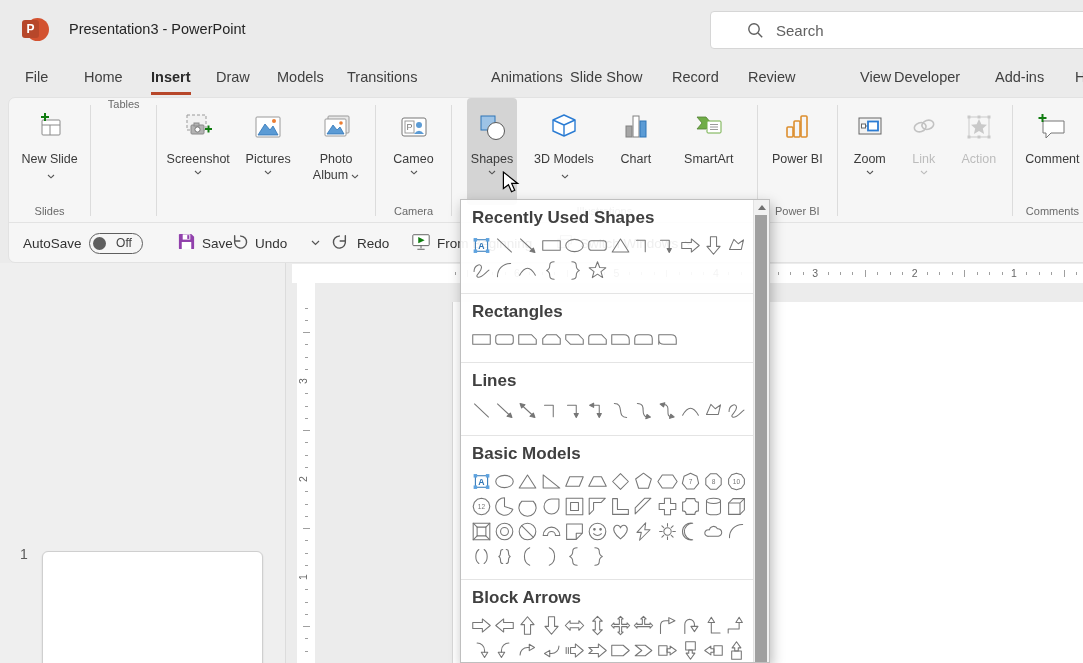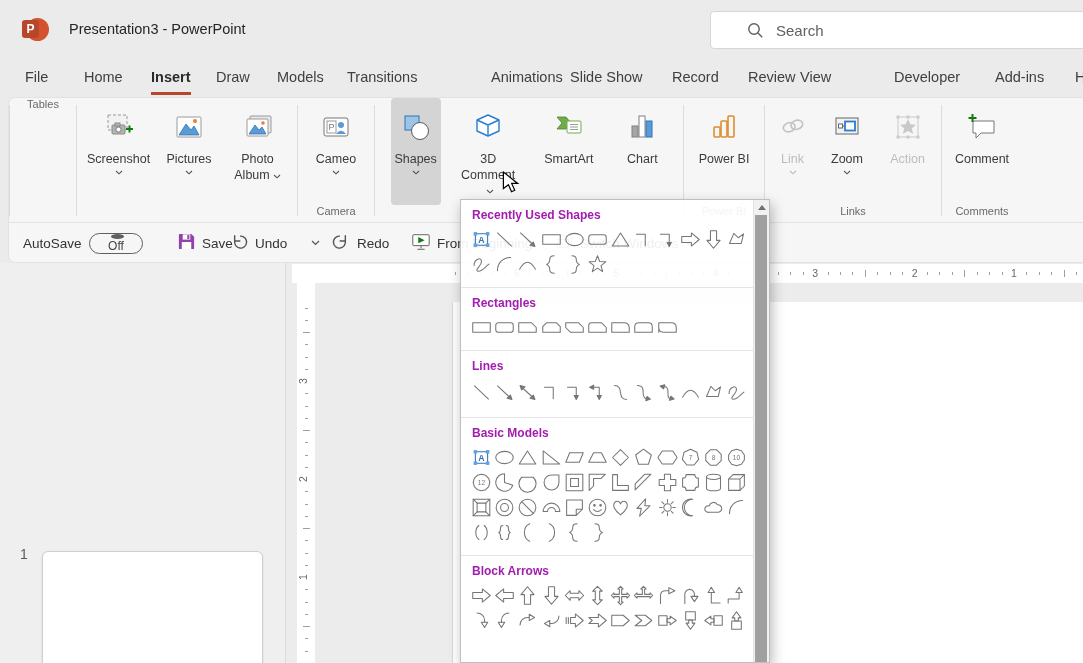--- a/index.html
+++ b/index.html
@@ -33,21 +33,21 @@
   .rbtn{display:flex;flex-direction:column;align-items:center;padding-top:4px;box-sizing:border-box;}
   .rbtn .ric{height:50px;display:flex;align-items:center;justify-content:center;}
   .rlabel{font-size:12.5px;line-height:1.25;text-align:center;color:#3b3b3b;white-space:pre-line;}
   .rbtn.disabled .rlabel, .rbtn.disabled .chev-below{color:#bcbcbc;}
   .rbtn.pressed{background:#d4d4d4;border-radius:4px;}
   .chev-below{margin-top:2px;color:#555;display:flex;}
   .chev-inline{display:inline-block;margin-left:3px;color:#555;}
   
   .qat-row{position:relative;height:40px;font-size:13.5px;color:#333;}
   .qat-item{position:absolute;top:0;height:40px;display:flex;align-items:center;gap:6px;white-space:nowrap;}
-  .toggle{width:54px;height:21px;border:1.5px solid #5f5f5f;border-radius:12px;display:flex;align-items:center;box-sizing:border-box;flex-direction:column;}
+  .toggle{width:54px;height:21px;border:1.5px solid #5f5f5f;border-radius:12px;display:flex;align-items:center;box-sizing:border-box;}
   .knob{width:13px;height:13px;border-radius:50%;background:#5f5f5f;margin-left:3px;}
   .toggle .tstate{flex:1;text-align:center;font-size:12px;color:#444;}
   
   .main-bg{position:absolute;left:285px;top:263px;width:798px;height:400px;background:#ececec;border-left:1px solid #dcdcdc;}
   .thumb-panel{position:absolute;left:0;top:263px;width:285px;height:400px;background:#efefef;}
   .thumb-num{position:absolute;font-size:14px;color:#5a5a5a;}
   .thumb{position:absolute;background:#fff;box-sizing:border-box;}
   .thumb.t1{left:42px;top:288px;width:221px;height:122px;border:1px solid #cfcfcf;border-radius:6px;box-shadow:0 1px 2px rgba(0,0,0,.12);}
   .hruler{position:absolute;left:292px;top:264px;width:791px;height:19px;background:#fff;}
   .vruler{position:absolute;left:297px;top:283px;width:18px;height:380px;background:#fff;}
@@ -56,21 +56,21 @@
   .hnum{position:absolute;top:3px;font-size:10.5px;color:#666;transform:translateX(-50%);}
   .vnum{position:absolute;left:3px;font-size:10.5px;color:#666;transform:translateY(-50%) rotate(-90deg);}
   .canvas{position:absolute;left:452px;top:302px;width:631px;height:361px;background:#fff;border-left:1px solid #d8d8d8;}
   
   .dropdown{position:absolute;left:460px;top:199px;width:310px;height:464px;z-index:30;
             background:rgba(255,255,255,0.92);border:1px solid #bfbfbf;box-sizing:border-box;
             box-shadow:2px 5px 12px rgba(0,0,0,0.28);}
   .dd-content{position:absolute;left:0;top:0;right:15px;bottom:0;overflow:hidden;}
   .dd-section{padding:2px 0 10px 9px;}
   .dd-section + .dd-section{border-top:1px solid #e4e4e4;}
-  .dd-title{font-weight:bold;font-size:12px;color:#a21caf;margin:6px 0 5px 2px;}
+  .dd-title{font-weight:bold;font-size:17px;color:#404040;margin:6px 0 5px 2px;}
   .dd-row{display:flex;}
   .shape-cell{width:23.2px;height:25px;display:flex;align-items:center;justify-content:center;cursor:default;}
   .dd-scroll{position:absolute;right:0;top:0;bottom:0;width:15px;background:#f1f1f1;border-left:1px solid #e2e2e2;}
   .dd-thumb{position:absolute;left:1px;top:15px;bottom:0;width:12px;background:#a0a0a0;}
   .dd-up{position:absolute;left:3.5px;top:5px;width:0;height:0;border-left:4px solid transparent;
          border-right:4px solid transparent;border-bottom:5px solid #707070;}
   
   .cursor{position:absolute;left:500px;top:171px;z-index:50;}
 </style>
 </head>
@@ -99,29 +99,48 @@
       <span class="tab" style="left: 25px; text-align: right;">File</span>
       <span class="tab" style="left: 84px;">Home</span>
       <span class="tab active" style="left: 151px;">Insert</span>
       <span class="tab" style="left: 216px;">Draw</span>
       <span class="tab" style="left: 277px;">Models</span>
       <span class="tab" style="left: 347px;">Transitions</span>
       <span class="tab" style="left: 463px; margin-left: 28px;">Animations</span>
       <span class="tab" style="left: 570px;">Slide Show</span>
       <span class="tab" style="left: 672px;">Record</span>
       <span class="tab" style="left: 748px;">Review</span>
-      <span class="tab" style="left: 800px;">View</span>
+      <span class="tab" style="left: 860px;">View</span>
       <span class="tab" style="left: 894px;">Developer</span>
       <span class="tab" style="left: 995px;">Add-ins</span>
       <span class="tab" style="left: 1075px;">Help</span>
     </div>
 
   <div class="ribbon-card">
     <div class="ribbon-row">
 
+      <div class="rgroup" style="width:82px">
+        <div class="rbtns">
+          <div class="rbtn" style="width:58px">
+            <div class="ric">
+              <svg width="30" height="30" viewBox="0 0 30 30">
+                  <rect x="7" y="8" width="18" height="15" rx="1" fill="#fff" stroke="#8a8a8a"></rect>
+                  <line x1="7" y1="13" x2="25" y2="13" stroke="#8a8a8a"></line>
+                  <line x1="15" y1="13" x2="15" y2="23" stroke="#8a8a8a"></line>
+                  <line x1="6" y1="5" x2="14" y2="5" stroke="#107c10" stroke-width="2"></line>
+                  <line x1="10" y1="1" x2="10" y2="9" stroke="#107c10" stroke-width="2"></line>
+                </svg>
+            </div>
+            <div class="rlabel"><span>New Slide</span><span class="chev-inline"><svg width="8" height="5" viewBox="0 0 8 5">
+                    <path d="M1,1 L4,3.8 L7,1" stroke="currentColor" fill="none" stroke-width="1.1"></path>
+                  </svg></span></div>
+          </div>
+        </div>
+        <div class="glabel">Slides</div>
+      </div>
       <div class="gdiv"></div>
 
       <div class="rgroup" style="width:66px">
         <div class="glabel">Tables</div>
       </div>
       <div class="gdiv"></div>
 
       <div class="rgroup" style="width:220px">
         <div class="rbtns">
           <div class="rbtn" style="width:70px">
@@ -214,46 +233,46 @@
                 </svg>
               </div>
           </div>
           <div class="rbtn" style="width:64px">
             <div class="ric">
               <svg width="30" height="30" viewBox="0 0 30 30">
                   <polygon points="15,3 26,8 26,19 15,24 4,19 4,8" fill="#fff" stroke="#2b7cd3" stroke-width="1.4" stroke-linejoin="round"></polygon>
                   <path d="M4,8 L15,13 L26,8 M15,13 L15,24" fill="none" stroke="#2b7cd3" stroke-width="1.4" stroke-linejoin="round"></path>
                 </svg>
             </div>
-            <div class="rlabel"><span>3D Comment</span><span class="chev-inline"><svg width="8" height="5" viewBox="0 0 8 5">
+            <div class="rlabel"><span>3D Models</span><span class="chev-inline"><svg width="8" height="5" viewBox="0 0 8 5">
                     <path d="M1,1 L4,3.8 L7,1" stroke="currentColor" fill="none" stroke-width="1.1"></path>
                   </svg></span></div>
+          </div>
+          <div class="rbtn" style="width:50px">
+            <div class="ric">
+              <svg width="30" height="30" viewBox="0 0 30 30">
+                  <rect x="5" y="14" width="6" height="11" fill="#a6a6a6" stroke="#808080"></rect>
+                  <rect x="12" y="4" width="6" height="21" fill="#fff" stroke="#808080"></rect>
+                  <rect x="19" y="9" width="6" height="16" fill="#5b9bd5" stroke="#2e75b6"></rect>
+                </svg>
+            </div>
+            <div class="rlabel">Chart</div>
           </div>
           <div class="rbtn" style="width:66px">
             <div class="ric">
               <svg width="30" height="30" viewBox="0 0 30 30">
                   <polygon points="3,5 12,5 17,11 12,17 3,17 8,11" fill="#70ad47" stroke="#548235" stroke-width="0.8"></polygon>
                   <rect x="13" y="9" width="14" height="12" rx="1" fill="#fff" stroke="#70ad47"></rect>
                   <line x1="16" y1="12.5" x2="24" y2="12.5" stroke="#9a9a9a"></line>
                   <line x1="16" y1="15" x2="24" y2="15" stroke="#9a9a9a"></line>
                   <line x1="16" y1="17.5" x2="24" y2="17.5" stroke="#9a9a9a"></line>
                 </svg>
             </div>
             <div class="rlabel">SmartArt</div>
           </div>
-          <div class="rbtn" style="width:50px">
-            <div class="ric">
-              <svg width="30" height="30" viewBox="0 0 30 30">
-                  <rect x="5" y="14" width="6" height="11" fill="#a6a6a6" stroke="#808080"></rect>
-                  <rect x="12" y="4" width="6" height="21" fill="#fff" stroke="#808080"></rect>
-                  <rect x="19" y="9" width="6" height="16" fill="#5b9bd5" stroke="#2e75b6"></rect>
-                </svg>
-            </div>
-            <div class="rlabel">Chart</div>
-          </div>
         </div>
         <div class="glabel">Illustrations</div>
       </div>
       <div class="gdiv"></div>
 
       <div class="rgroup" style="width:80px">
         <div class="rbtns">
           <div class="rbtn" style="width:58px">
             <div class="ric">
               <svg width="30" height="30" viewBox="0 0 30 30">
@@ -264,46 +283,46 @@
             </div>
             <div class="rlabel">Power BI</div>
           </div>
         </div>
         <div class="glabel">Power BI</div>
       </div>
       <div class="gdiv"></div>
 
       <div class="rgroup" style="width:176px">
         <div class="rbtns">
+          <div class="rbtn" style="width:54px">
+            <div class="ric">
+              <svg width="30" height="30" viewBox="0 0 30 30">
+                  <rect x="4" y="6" width="22" height="16" fill="#f2f2f2" stroke="#666"></rect>
+                  <rect x="6.5" y="12" width="4" height="4" fill="#fff" stroke="#666"></rect>
+                  <line x1="10.5" y1="14" x2="13" y2="14" stroke="#666"></line>
+                  <rect x="13" y="9.5" width="10" height="9" fill="#fff" stroke="#2b7cd3" stroke-width="1.8"></rect>
+                </svg>
+            </div>
+            <div class="rlabel">Zoom</div>
+            <div class="chev-below">
+                <svg width="8" height="5" viewBox="0 0 8 5">
+                  <path d="M1,1 L4,3.8 L7,1" stroke="currentColor" fill="none" stroke-width="1.1"></path>
+                </svg>
+              </div>
+          </div>
           <div class="rbtn disabled" style="width:44px">
             <div class="ric">
               <svg width="30" height="30" viewBox="0 0 30 30">
                   <g transform="rotate(-18 15 14)">
                     <ellipse cx="11" cy="14" rx="6" ry="4.5" fill="none" stroke="#c2c2c2" stroke-width="1.6"></ellipse>
                     <ellipse cx="19" cy="14" rx="6" ry="4.5" fill="none" stroke="#c2c2c2" stroke-width="1.6"></ellipse>
                   </g>
                 </svg>
             </div>
             <div class="rlabel">Link</div>
-            <div class="chev-below">
-                <svg width="8" height="5" viewBox="0 0 8 5">
-                  <path d="M1,1 L4,3.8 L7,1" stroke="currentColor" fill="none" stroke-width="1.1"></path>
-                </svg>
-              </div>
-          </div>
-          <div class="rbtn" style="width:54px">
-            <div class="ric">
-              <svg width="30" height="30" viewBox="0 0 30 30">
-                  <rect x="4" y="6" width="22" height="16" fill="#f2f2f2" stroke="#666"></rect>
-                  <rect x="6.5" y="12" width="4" height="4" fill="#fff" stroke="#666"></rect>
-                  <line x1="10.5" y1="14" x2="13" y2="14" stroke="#666"></line>
-                  <rect x="13" y="9.5" width="10" height="9" fill="#fff" stroke="#2b7cd3" stroke-width="1.8"></rect>
-                </svg>
-            </div>
-            <div class="rlabel">Zoom</div>
             <div class="chev-below">
                 <svg width="8" height="5" viewBox="0 0 8 5">
                   <path d="M1,1 L4,3.8 L7,1" stroke="currentColor" fill="none" stroke-width="1.1"></path>
                 </svg>
               </div>
           </div>
           <div class="rbtn disabled" style="width:56px">
             <div class="ric">
               <svg width="30" height="30" viewBox="0 0 30 30">
                   <rect x="5" y="5" width="20" height="20" fill="none" stroke="#c9c9c9"></rect>
@@ -312,21 +331,20 @@
                   <rect x="3.5" y="23.5" width="3" height="3" fill="#c9c9c9"></rect>
                   <rect x="23.5" y="23.5" width="3" height="3" fill="#c9c9c9"></rect>
                   <rect x="13.5" y="3.5" width="3" height="3" fill="#c9c9c9"></rect>
                   <rect x="13.5" y="23.5" width="3" height="3" fill="#c9c9c9"></rect>
                   <polygon points="15,7 17.4,12.2 23,12.8 18.8,16.5 20.1,22 15,19 9.9,22 11.2,16.5 7,12.8 12.6,12.2" fill="#c9c9c9"></polygon>
                 </svg>
             </div>
             <div class="rlabel">Action</div>
           </div>
         </div>
-        <div class="glabel">Links</div>
       </div>
       <div class="gdiv"></div>
 
       <div class="rgroup" style="width:80px">
         <div class="rbtns">
           <div class="rbtn" style="width:62px">
             <div class="ric">
               <svg width="30" height="30" viewBox="0 0 30 30">
                   <path d="M6,9 L27,9 L27,21 L14,21 L9,26 L9,21 L6,21 Z" fill="#fff" stroke="#777"></path>
                   <line x1="1.5" y1="6" x2="9.5" y2="6" stroke="#107c10" stroke-width="2"></line>

